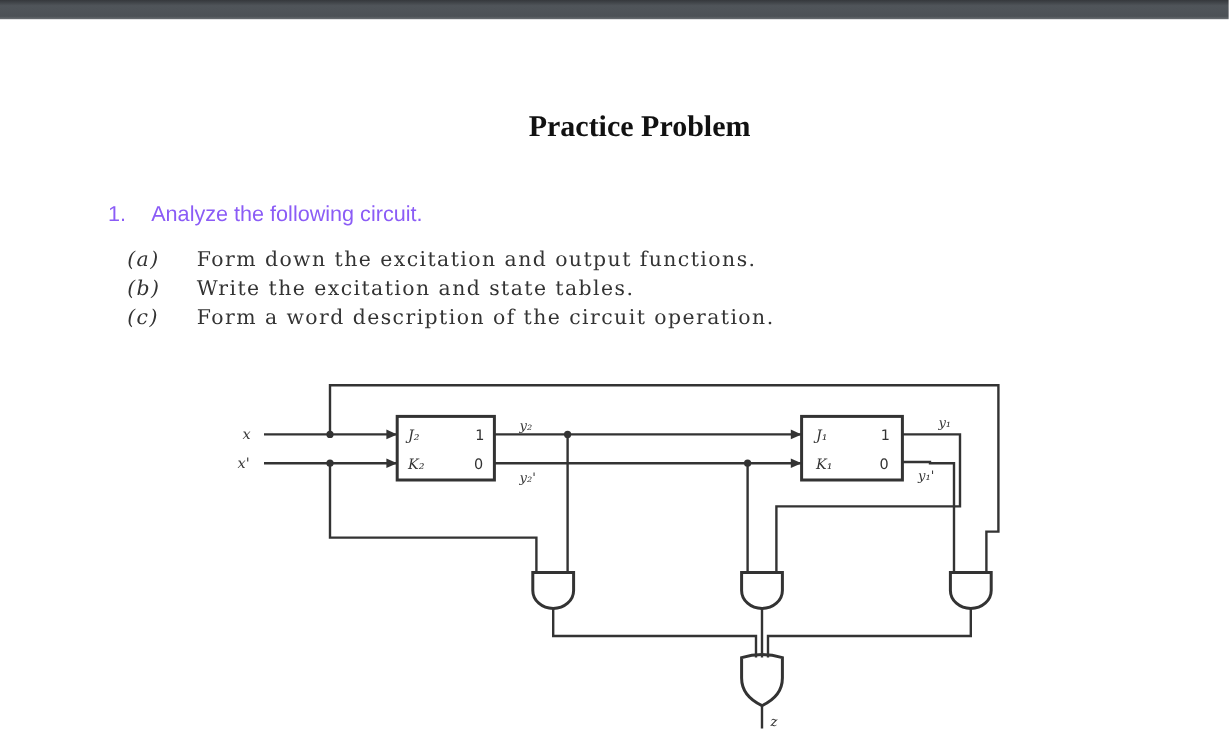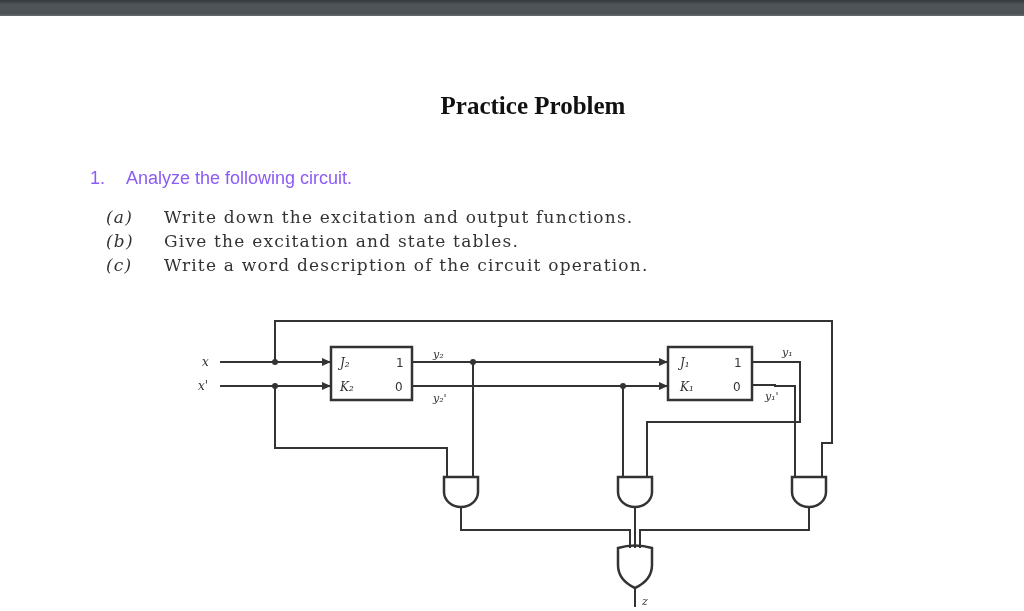--- a/index.html
+++ b/index.html
@@ -22,27 +22,27 @@
 
 <div class="topbar"></div>
 
 <div class="title">Practice Problem</div>
 
 <div class="q1">
   <span class="num">1.</span><span>Analyze the following circuit.</span>
 </div>
 
 <div class="sub" style="top:207px">
-  <span class="lbl">(a)</span><span>Write down the excitation and output functions.</span>
+  <span class="lbl">(a)</span><span>Form down the excitation and output functions.</span>
 </div>
 <div class="sub" style="top:231px">
-  <span class="lbl">(b)</span><span>Give the excitation and state tables.</span>
+  <span class="lbl">(b)</span><span>Write the excitation and state tables.</span>
 </div>
 <div class="sub" style="top:255px">
-  <span class="lbl">(c)</span><span>Write a word description of the circuit operation.</span>
+  <span class="lbl">(c)</span><span>Form a word description of the circuit operation.</span>
 </div>
 
 <svg class="circuit" width="1024" height="611">
   <g stroke="#333" stroke-width="2" fill="none">
 
     <polyline points="275,362 275,321 832,321 832,443 822,443 822,477"></polyline>
 
     <line x1="220" y1="362" x2="330" y2="362"></line>
 
     <line x1="220" y1="386" x2="330" y2="386"></line>

